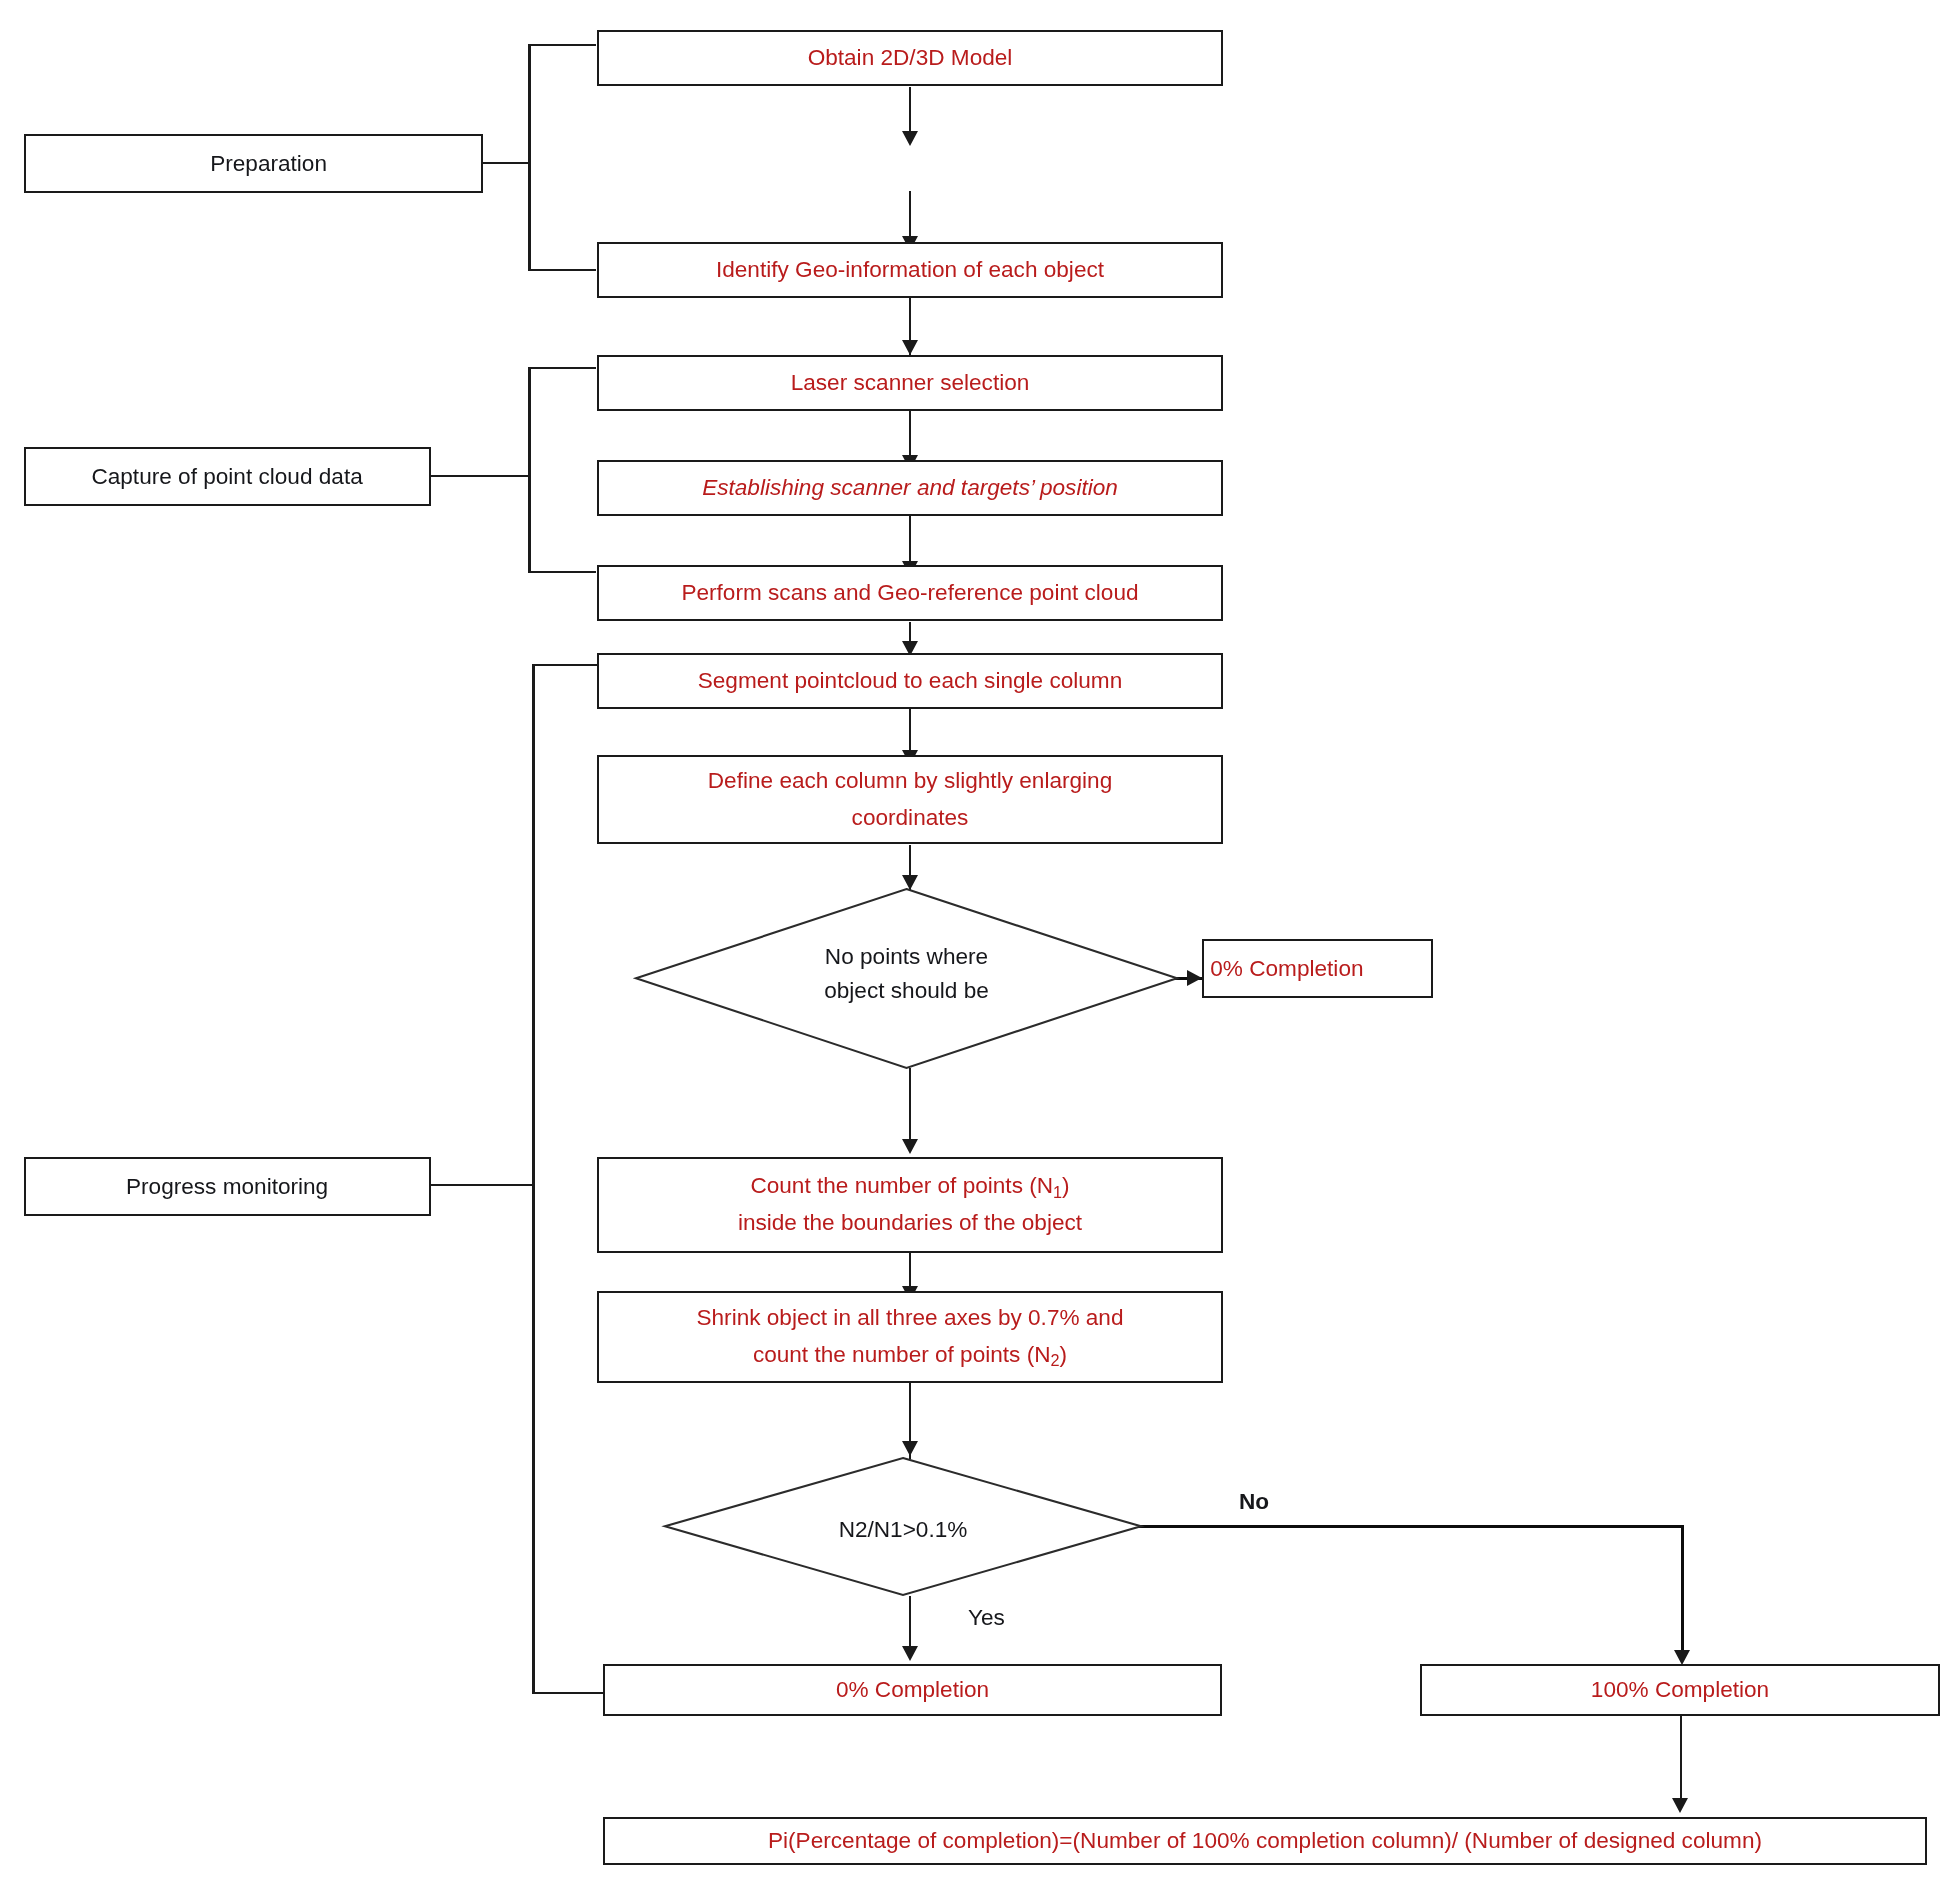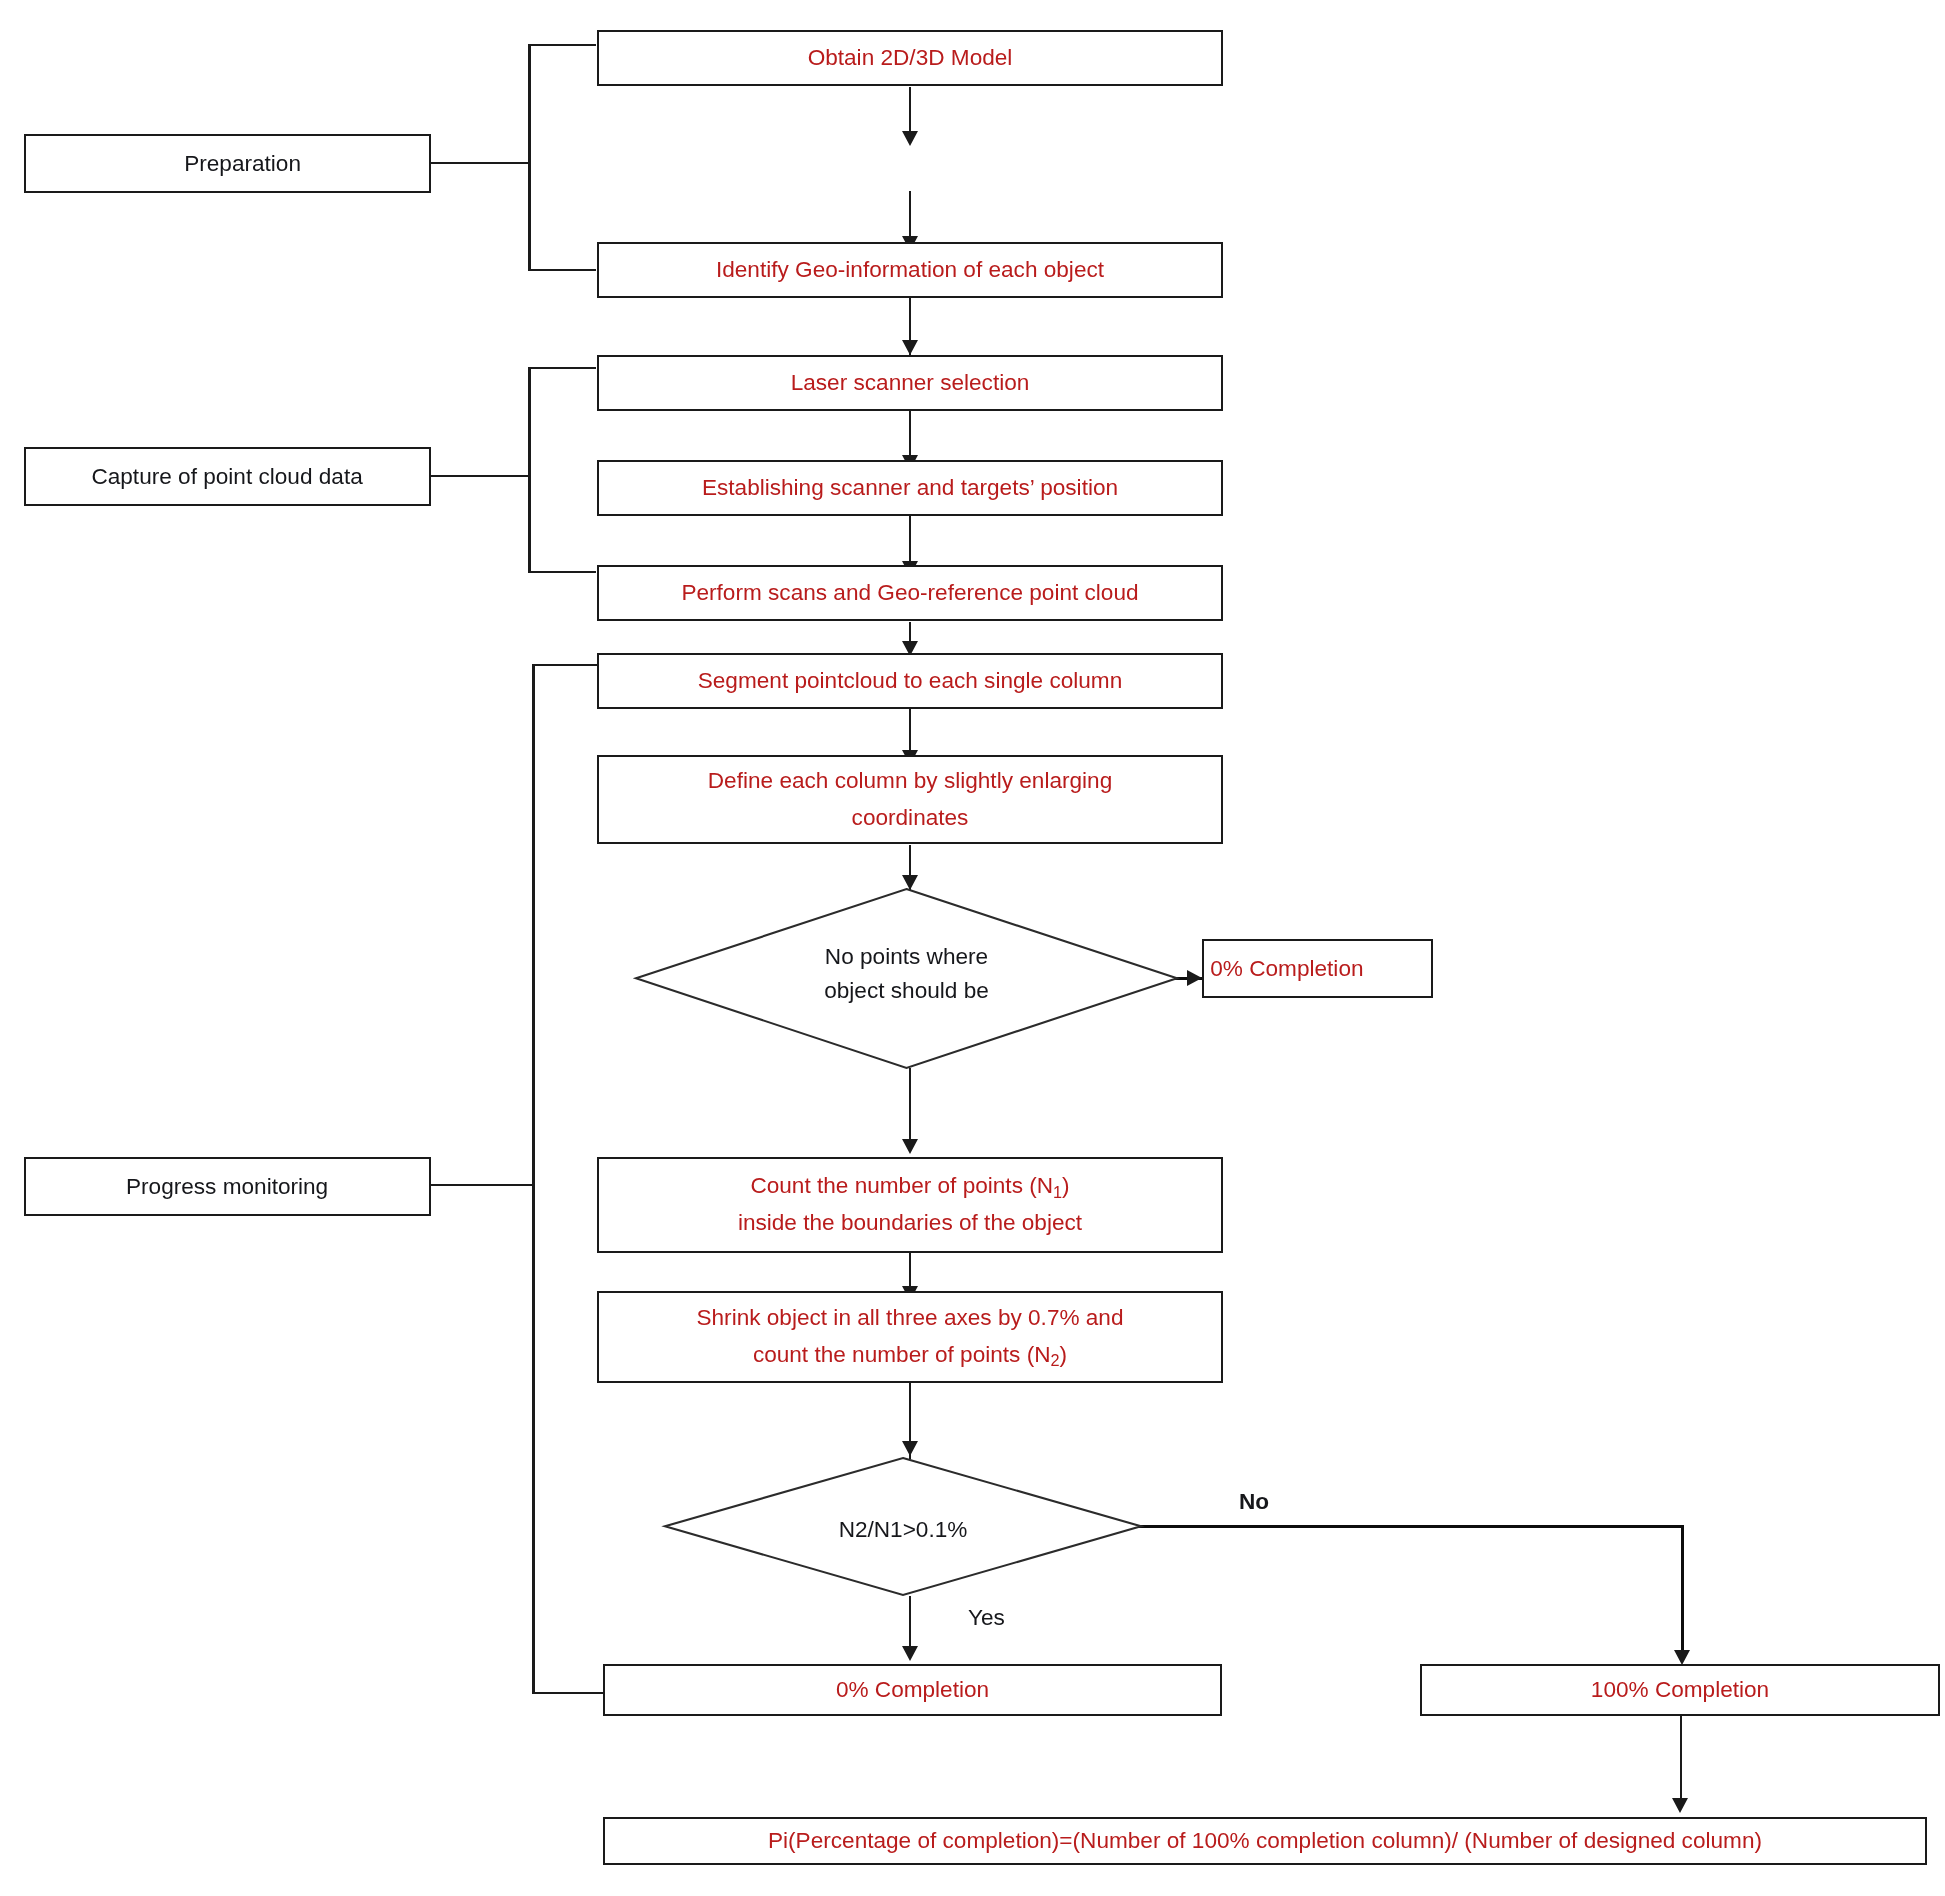--- a/index.html
+++ b/index.html
@@ -126,21 +126,21 @@
     vertical-align: baseline;
     position: relative;
     top: 0.26em;
   }
 </style>
 </head>
 <body>
 
 <div id="canvas">
 
-  <div class="stage-box" style="left:23.6px; top:134px; width:407px; height:59px;padding-left:31px;">
+  <div class="stage-box" style="left:23.6px; top:134px; width:459px; height:59px;padding-left:31px;">
     <span>Preparation</span>
   </div>
 
   <div class="stage-box" style="left:23.6px; top:447px; width:407px; height:59px;">
     <span>Capture of point cloud data</span>
   </div>
 
   <div class="stage-box" style="left:23.6px; top:1157px; width:407px; height:59px;">
     <span>Progress monitoring</span>
   </div>
@@ -178,21 +178,21 @@
   <div class="line-v" style="left:909px; top:298px; height:60px;"></div>
   <div class="arrow-down" style="left:902px; top:340px;"></div>
 
   <div class="box" style="left:597px; top:355px; width:626px; height:56px;">
     <span class="txt">Laser scanner selection</span>
   </div>
 
   <div class="line-v" style="left:909px; top:411px; height:50px;"></div>
   <div class="arrow-down" style="left:902px; top:455px;"></div>
 
-  <div class="box" style="left:597px; top:460px; width:626px; height:56px;">
+  <div class="box" style="left:597px; top:460px; width:626px; height:56px;font-style:italic;">
     <span class="txt">Establishing scanner and targets’ position</span>
   </div>
 
   <div class="line-v" style="left:909px; top:516px; height:50px;"></div>
   <div class="arrow-down" style="left:902px; top:561px;"></div>
 
   <div class="box" style="left:597px; top:565px; width:626px; height:56px;">
     <span class="txt">Perform scans and Geo-reference point cloud</span>
   </div>
 

